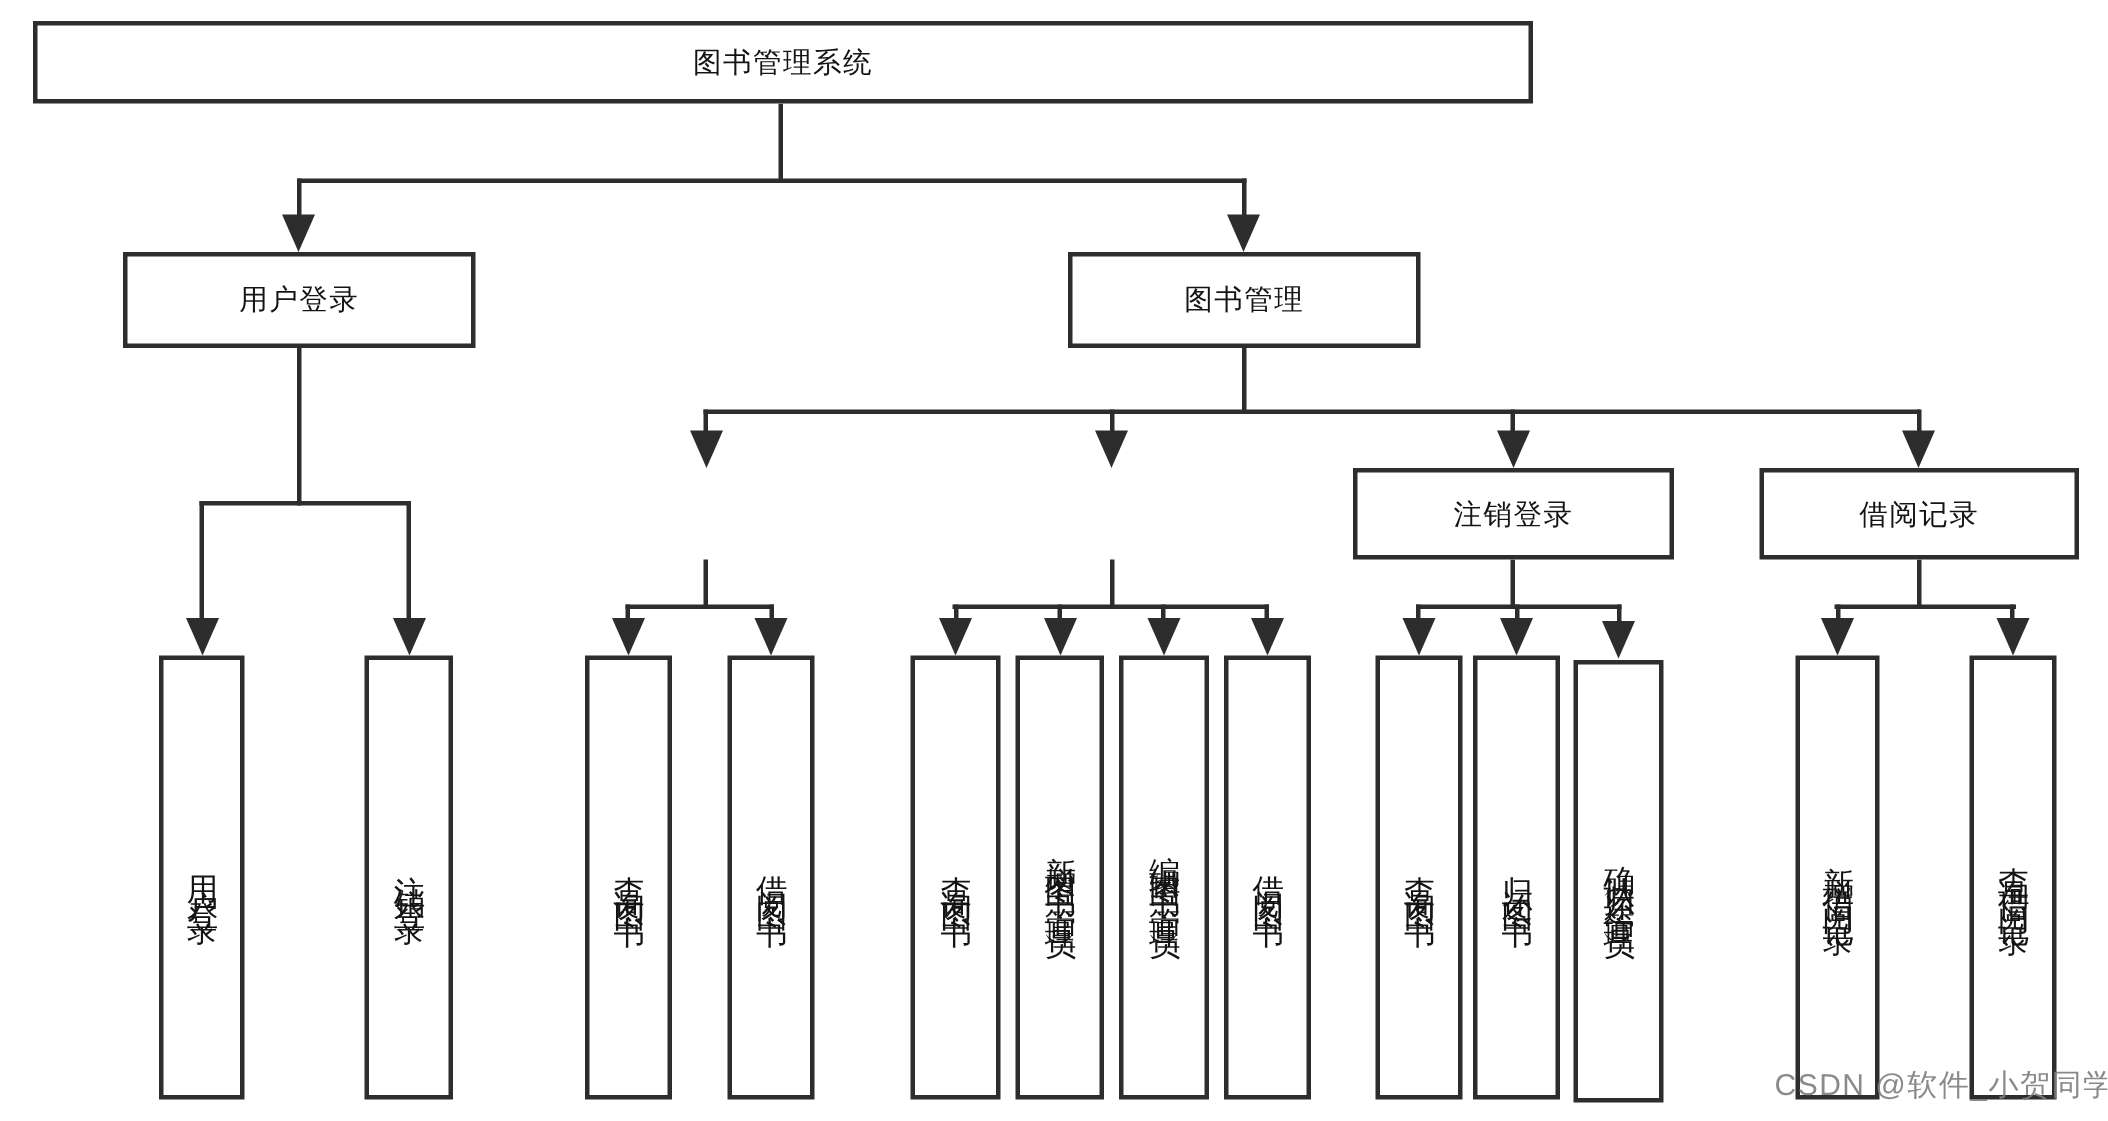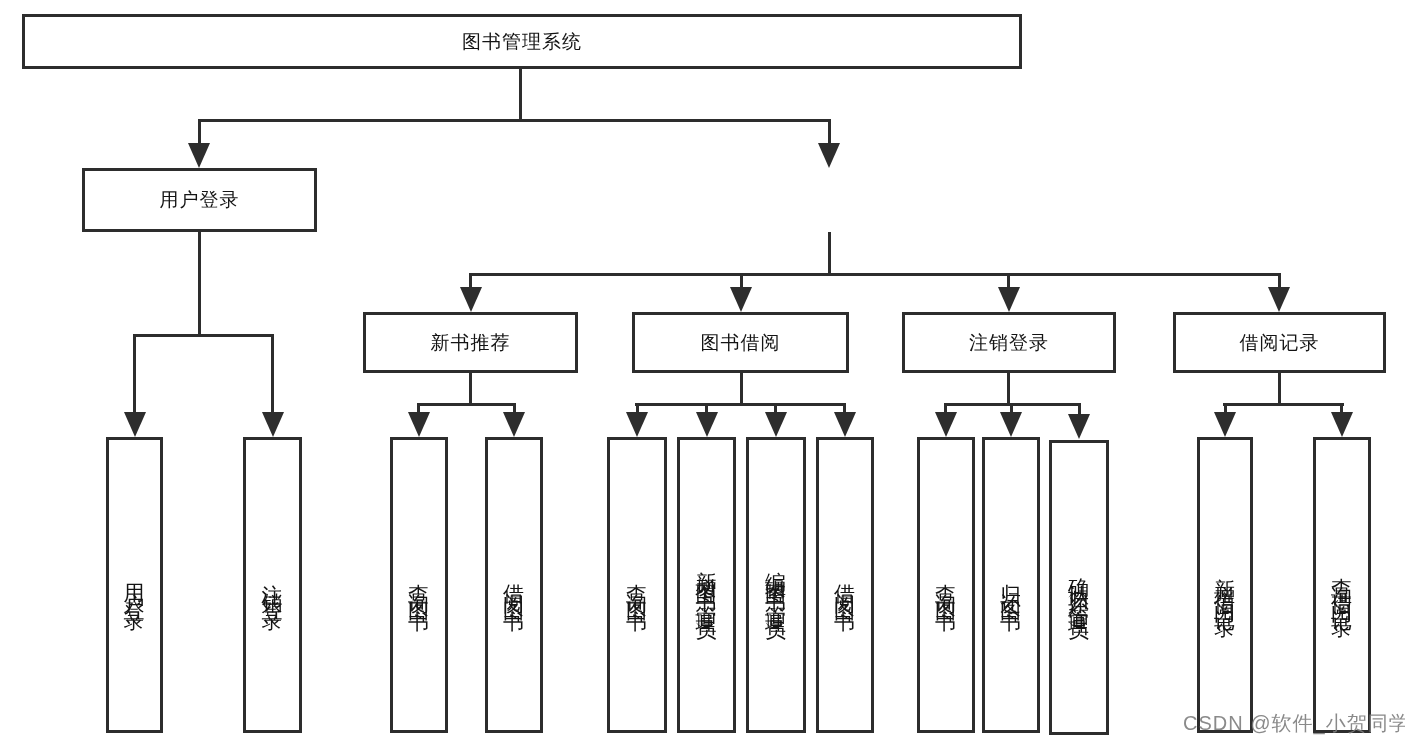--- a/index.html
+++ b/index.html
@@ -71,45 +71,42 @@
   <div class="vline" style="left:519px; top:69px; height:52px;"></div>
   <div class="hline" style="left:198px; top:119px; width:633px;"></div>
   <div class="vline" style="left:198px; top:119px; height:27px;"></div>
   <div class="vline" style="left:828px; top:119px; height:27px;"></div>
   <div class="arrow" style="left:188px; top:143px;"></div>
   <div class="arrow" style="left:818px; top:143px;"></div>
 
   <div class="box" style="left:82px; top:168px; width:235px; height:64px;">
     <span>用户登录</span>
   </div>
+  <div class="box" style="left:712px; top:168px; width:235px; height:64px;">
+    <span>图书管理</span>
+  </div>
 
   <div class="vline" style="left:198px; top:232px; height:105px;"></div>
   <div class="hline" style="left:133px; top:334px; width:141px;"></div>
   <div class="vline" style="left:133px; top:334px; height:80px;"></div>
   <div class="vline" style="left:271px; top:334px; height:80px;"></div>
   <div class="arrow" style="left:124px; top:412px;"></div>
   <div class="arrow" style="left:262px; top:412px;"></div>
 
   <div class="vline" style="left:828px; top:232px; height:44px;"></div>
   <div class="hline" style="left:469px; top:273px; width:811px;"></div>
   <div class="vline" style="left:469px; top:273px; height:16px;"></div>
   <div class="vline" style="left:740px; top:273px; height:16px;"></div>
   <div class="vline" style="left:1007px; top:273px; height:16px;"></div>
   <div class="vline" style="left:1278px; top:273px; height:16px;"></div>
   <div class="arrow" style="left:460px; top:287px;"></div>
   <div class="arrow" style="left:730px; top:287px;"></div>
   <div class="arrow" style="left:998px; top:287px;"></div>
   <div class="arrow" style="left:1268px; top:287px;"></div>
 
-  <div class="box" style="left:363px; top:312px; width:215px; height:61px;">
-    <span>新书推荐</span>
-  </div>
-  <div class="box" style="left:632px; top:312px; width:217px; height:61px;">
-    <span>图书借阅</span>
-  </div>
   <div class="box" style="left:902px; top:312px; width:214px; height:61px;">
     <span>注销登录</span>
   </div>
   <div class="box" style="left:1173px; top:312px; width:213px; height:61px;">
     <span>借阅记录</span>
   </div>
 
   <div class="vline" style="left:469px; top:373px; height:33px;"></div>
   <div class="hline" style="left:417px; top:403px; width:99px;"></div>
   <div class="vline" style="left:417px; top:403px; height:11px;"></div>

